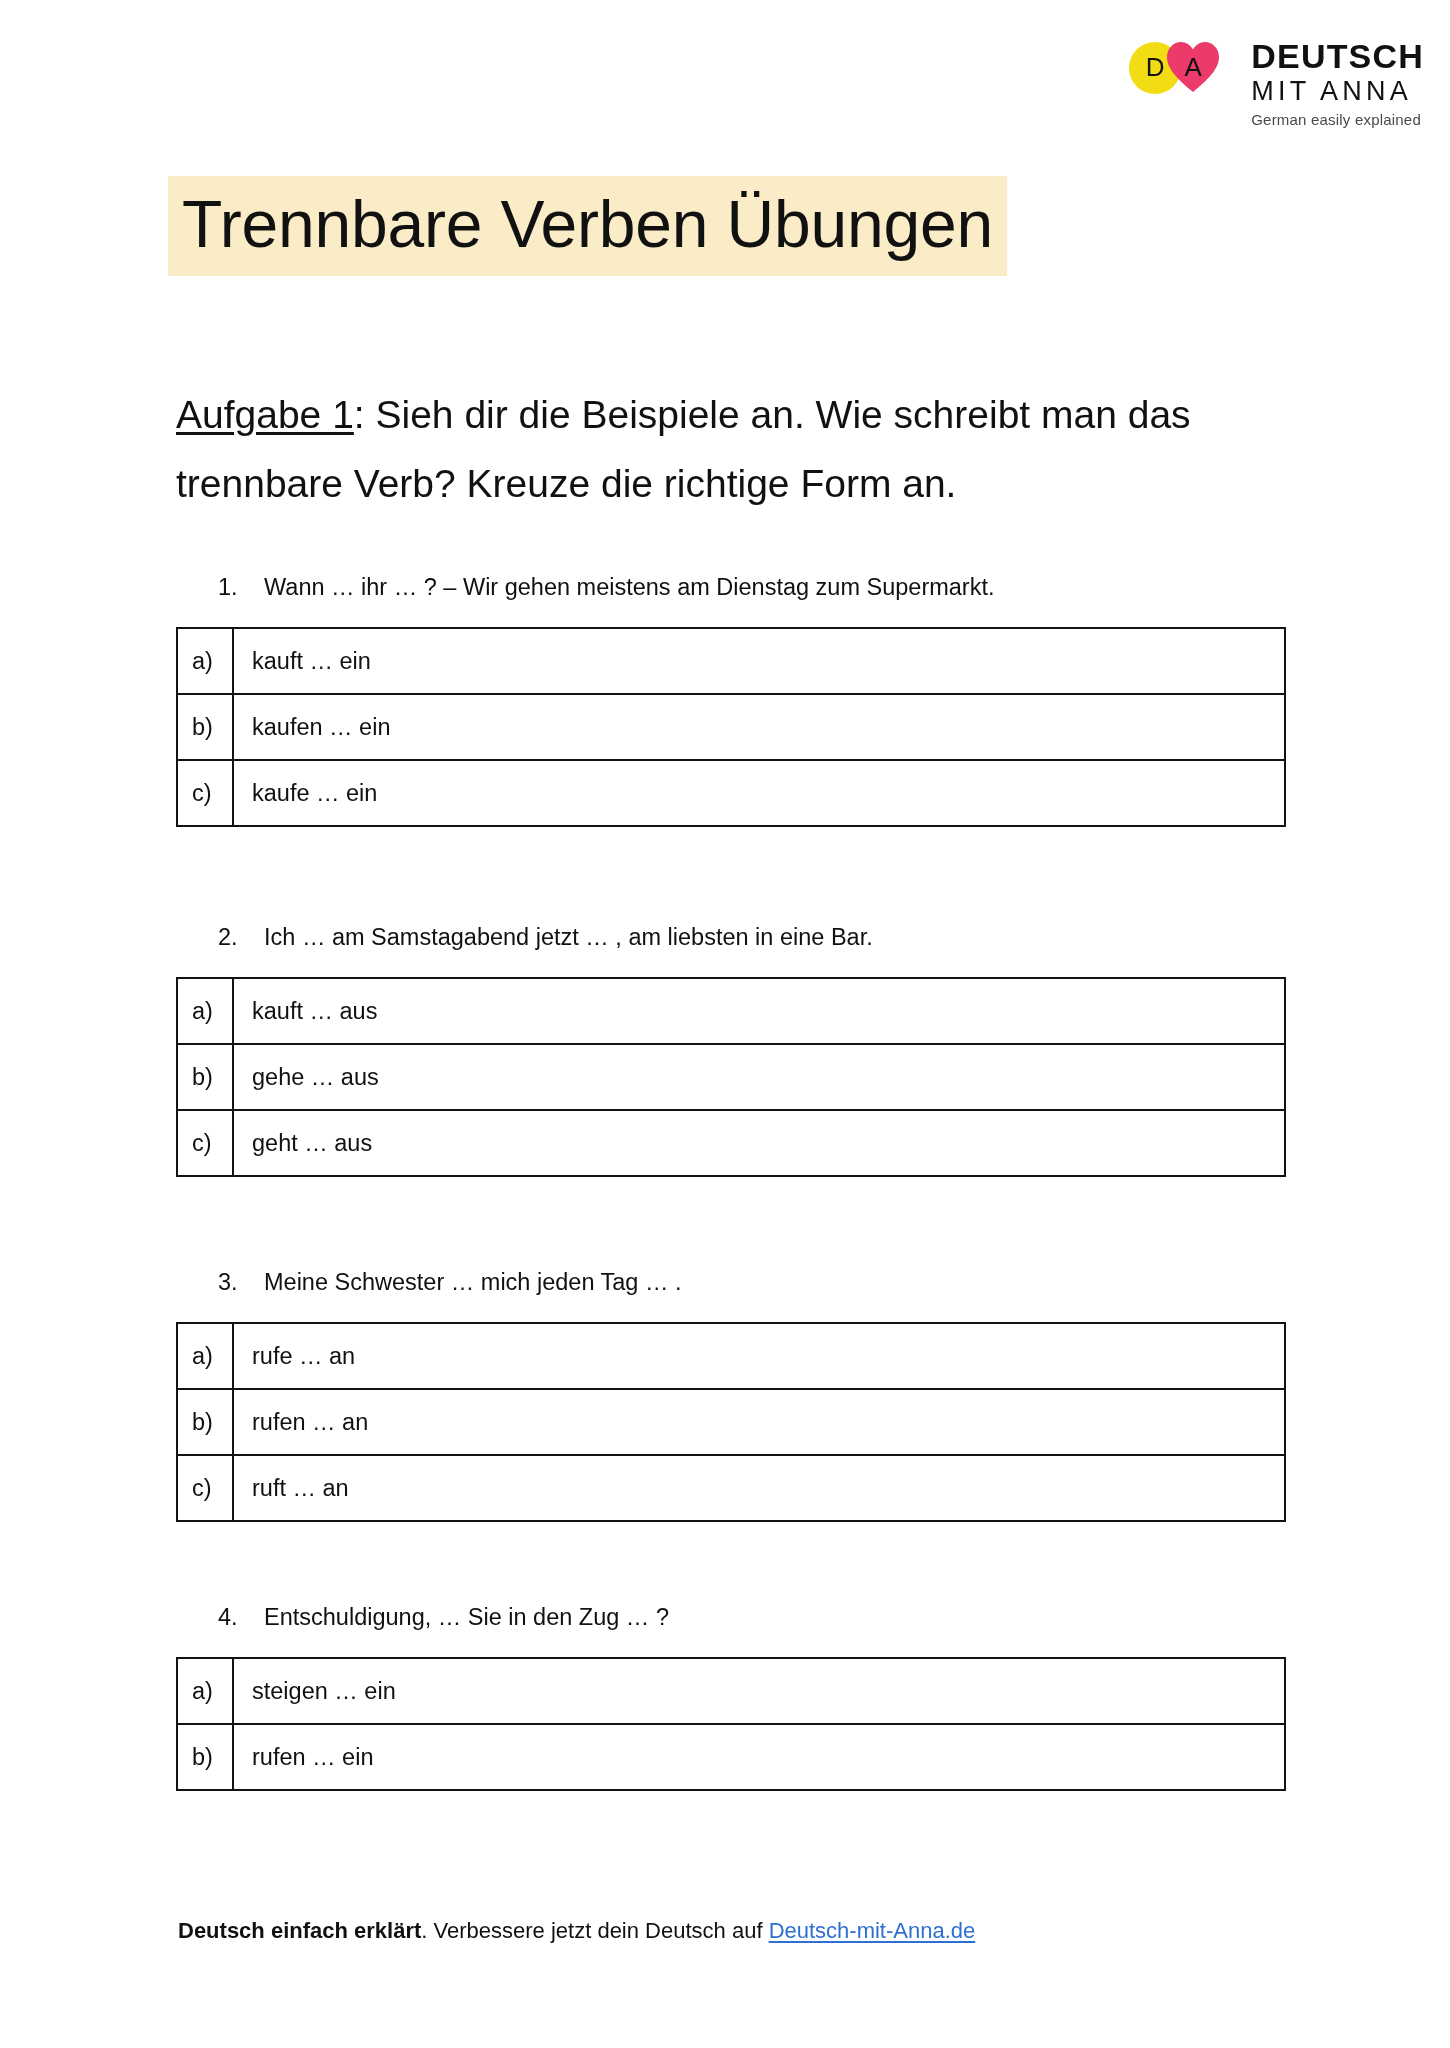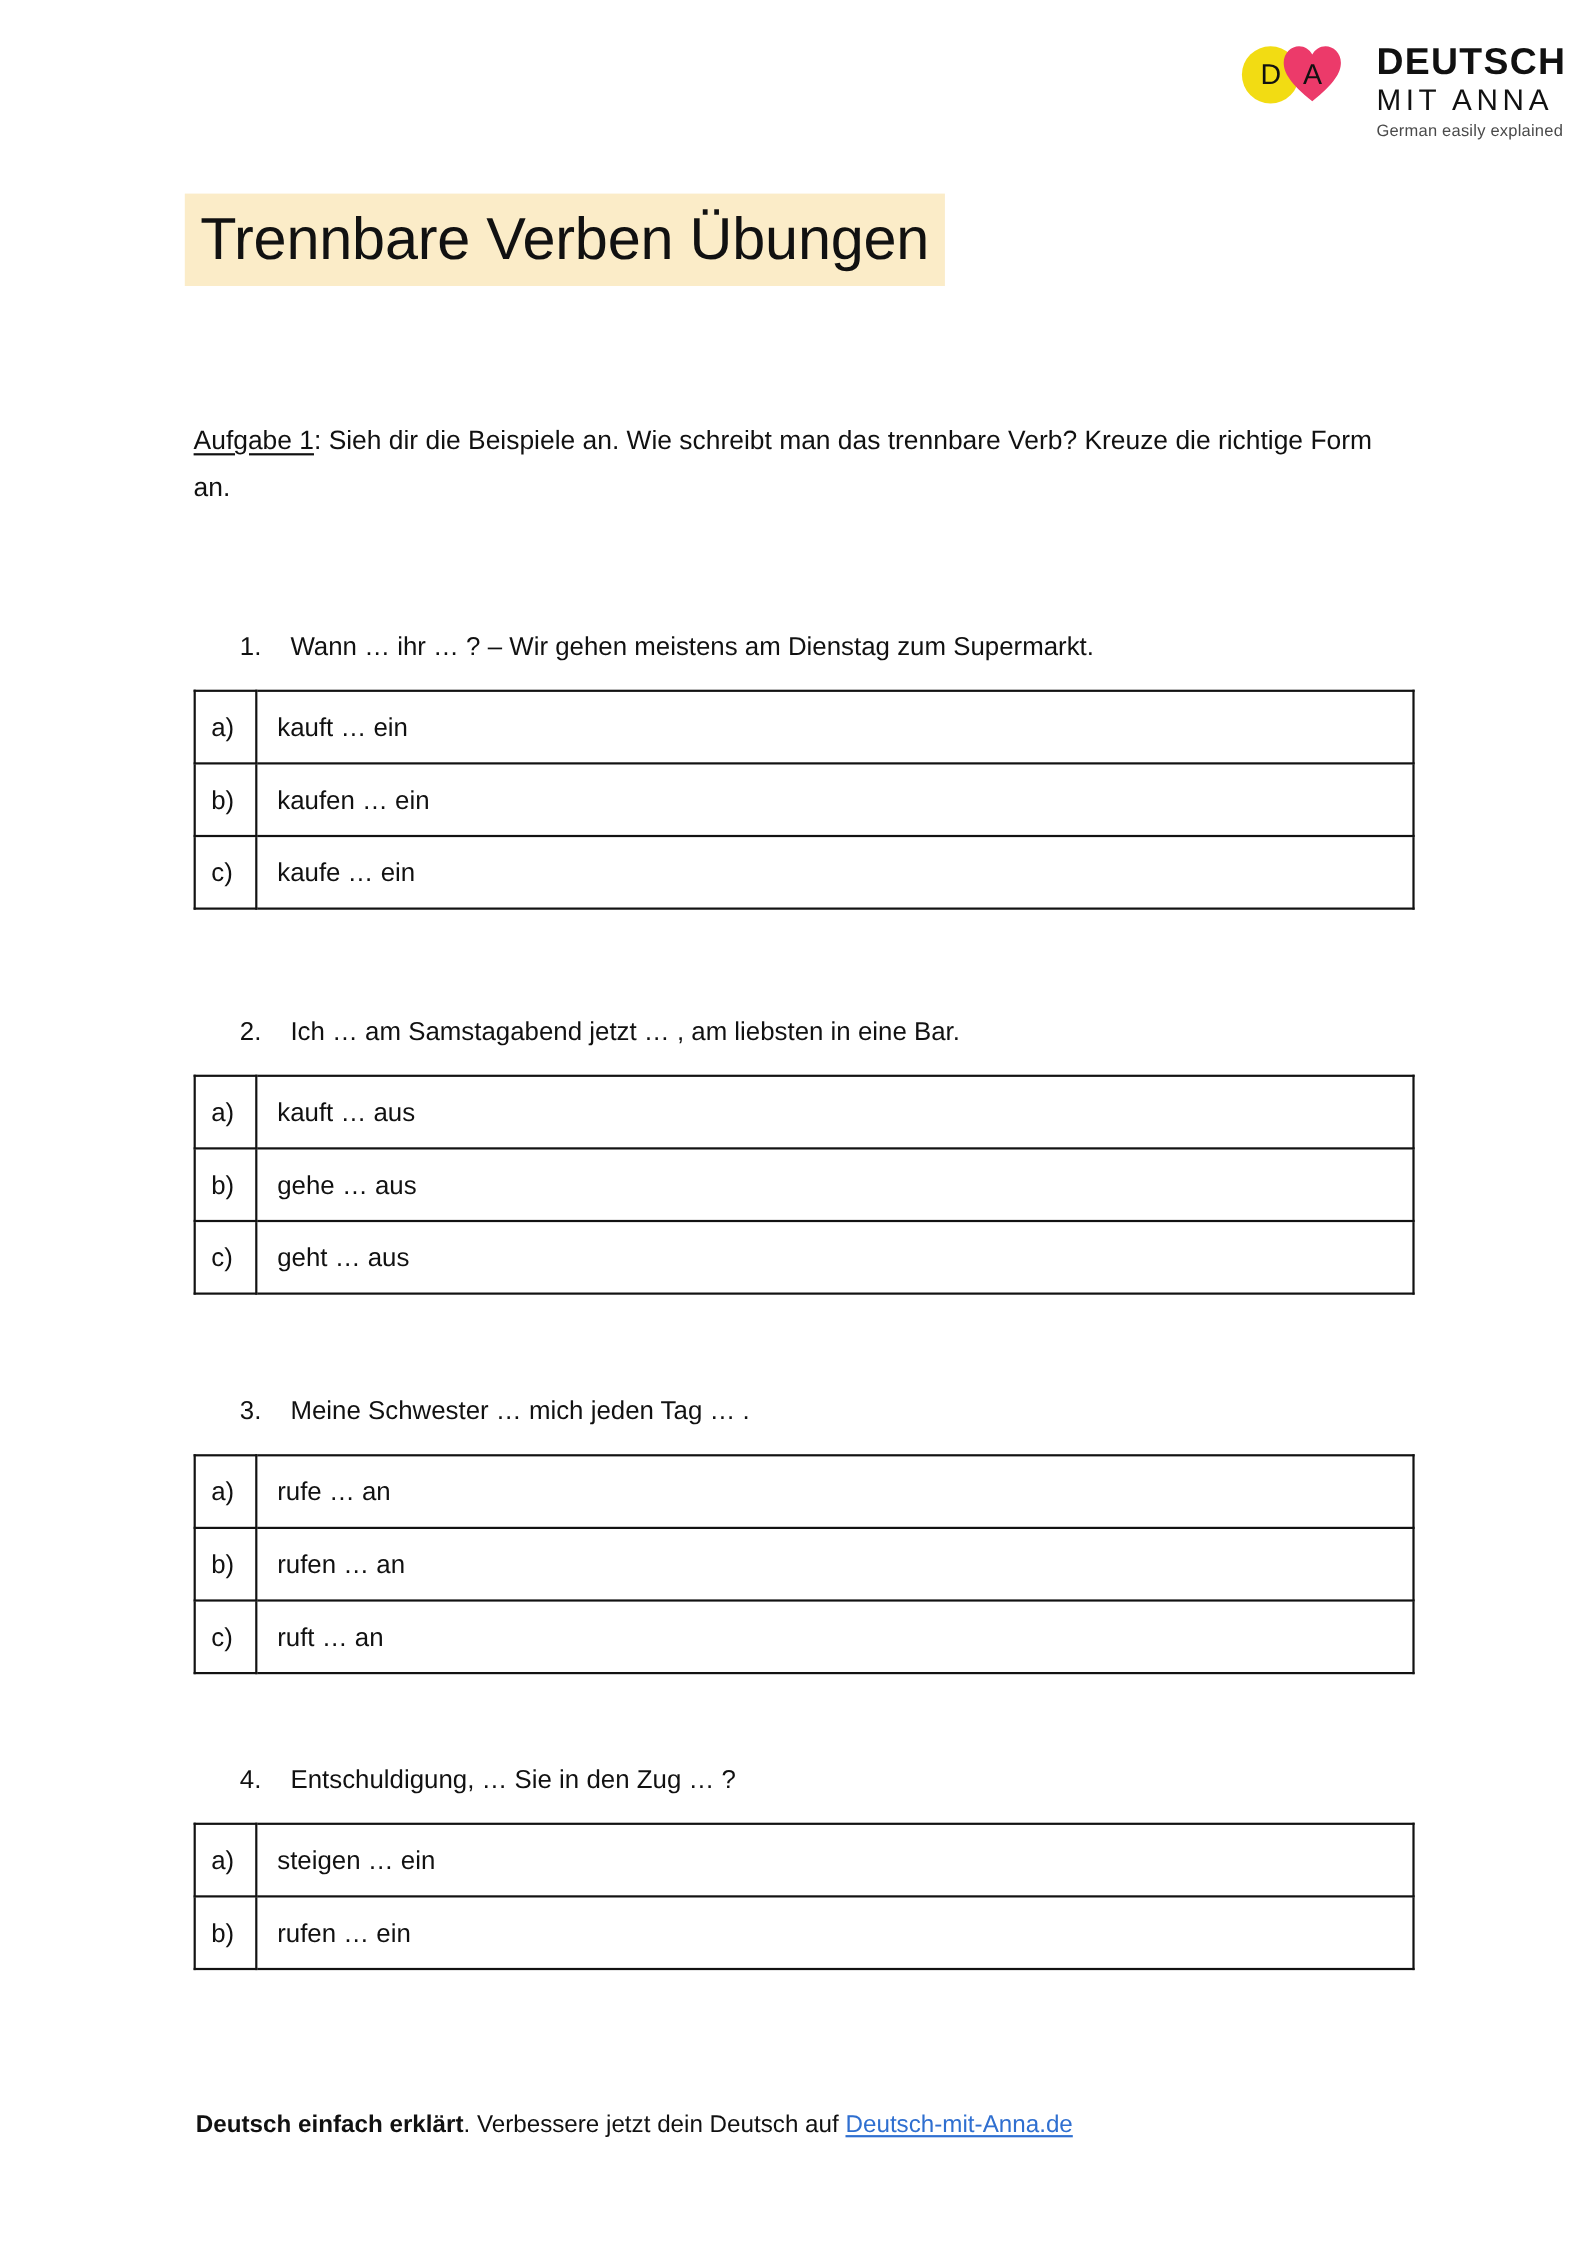--- a/index.html
+++ b/index.html
@@ -98,35 +98,35 @@
 
   
   .title-wrap {
     position: absolute;
     left: 168px;
     top: 176px;
   }
   .title {
     display: inline-block;
     background: #fbecc8;
-    font-size: 54px;
+    font-size: 66px;
     line-height: 1.30;
     color: #111111;
     padding: 6px 14px 8px 14px;
     letter-spacing: -0.2px;
     white-space: nowrap;
   }
 
   
   .intro {
     position: absolute;
     left: 176px;
     top: 380px;
     width: 1090px;
-    font-size: 24px;
+    font-size: 39px;
     line-height: 1.78;
     color: #111111;
   }
   .intro u {
     text-decoration: underline;
     text-underline-offset: 4px;
   }
 
   
   .qblock { position: absolute; left: 176px; width: 1120px; }

